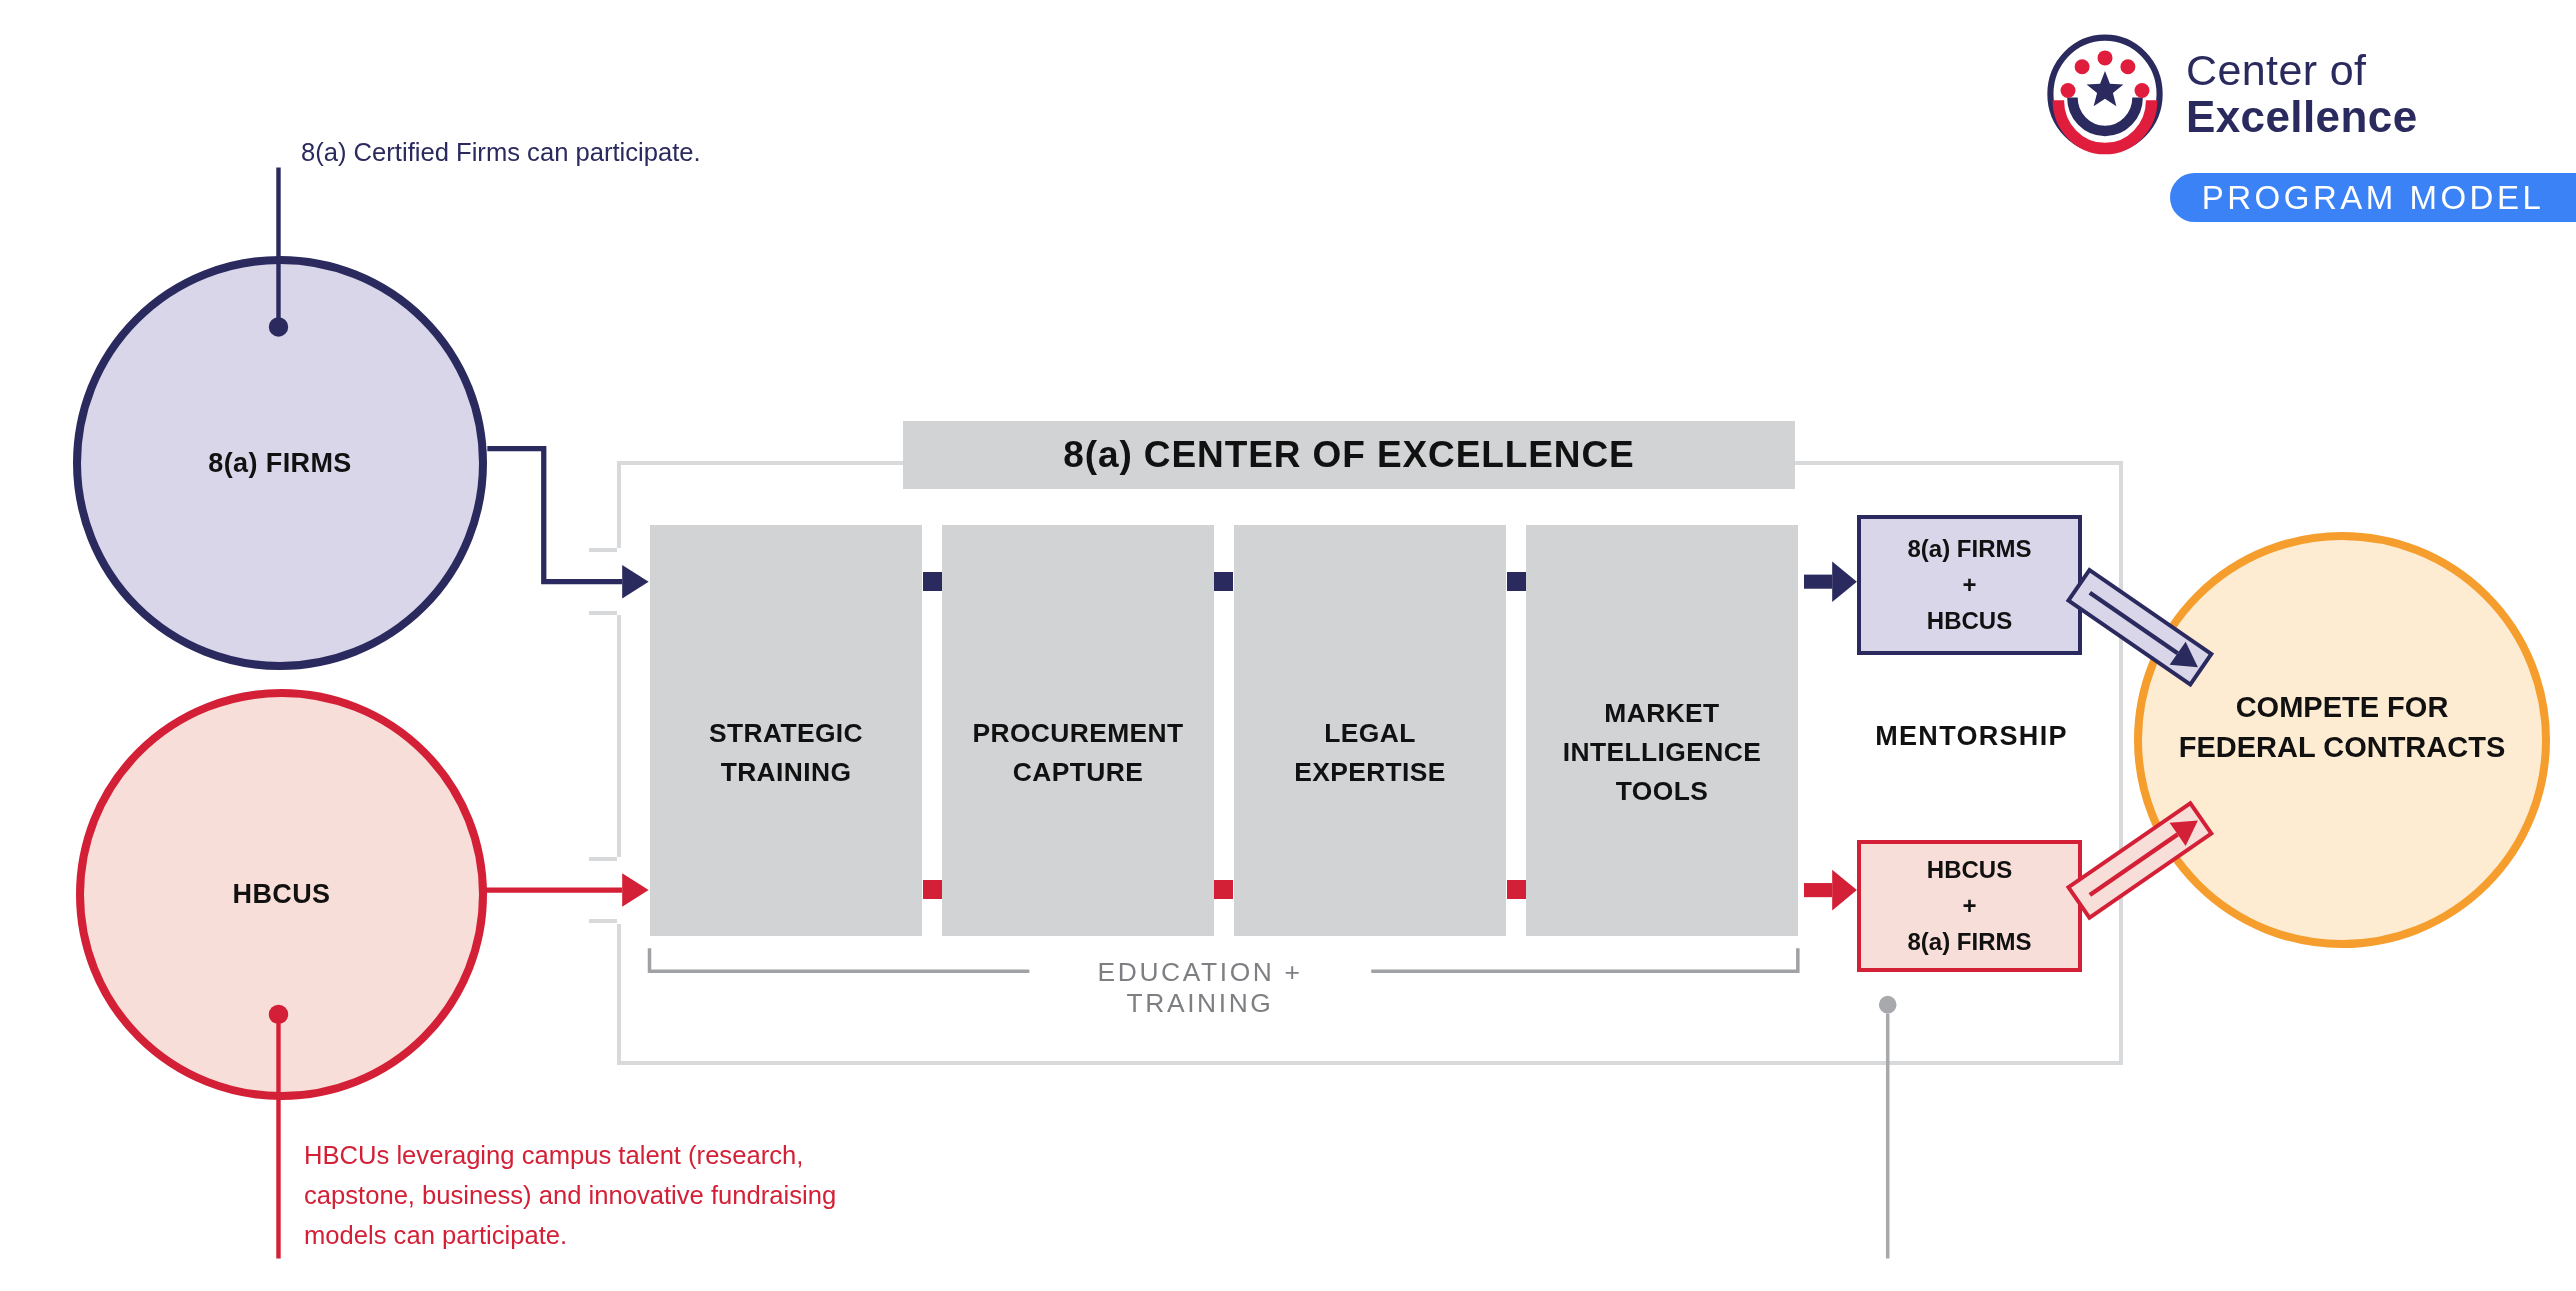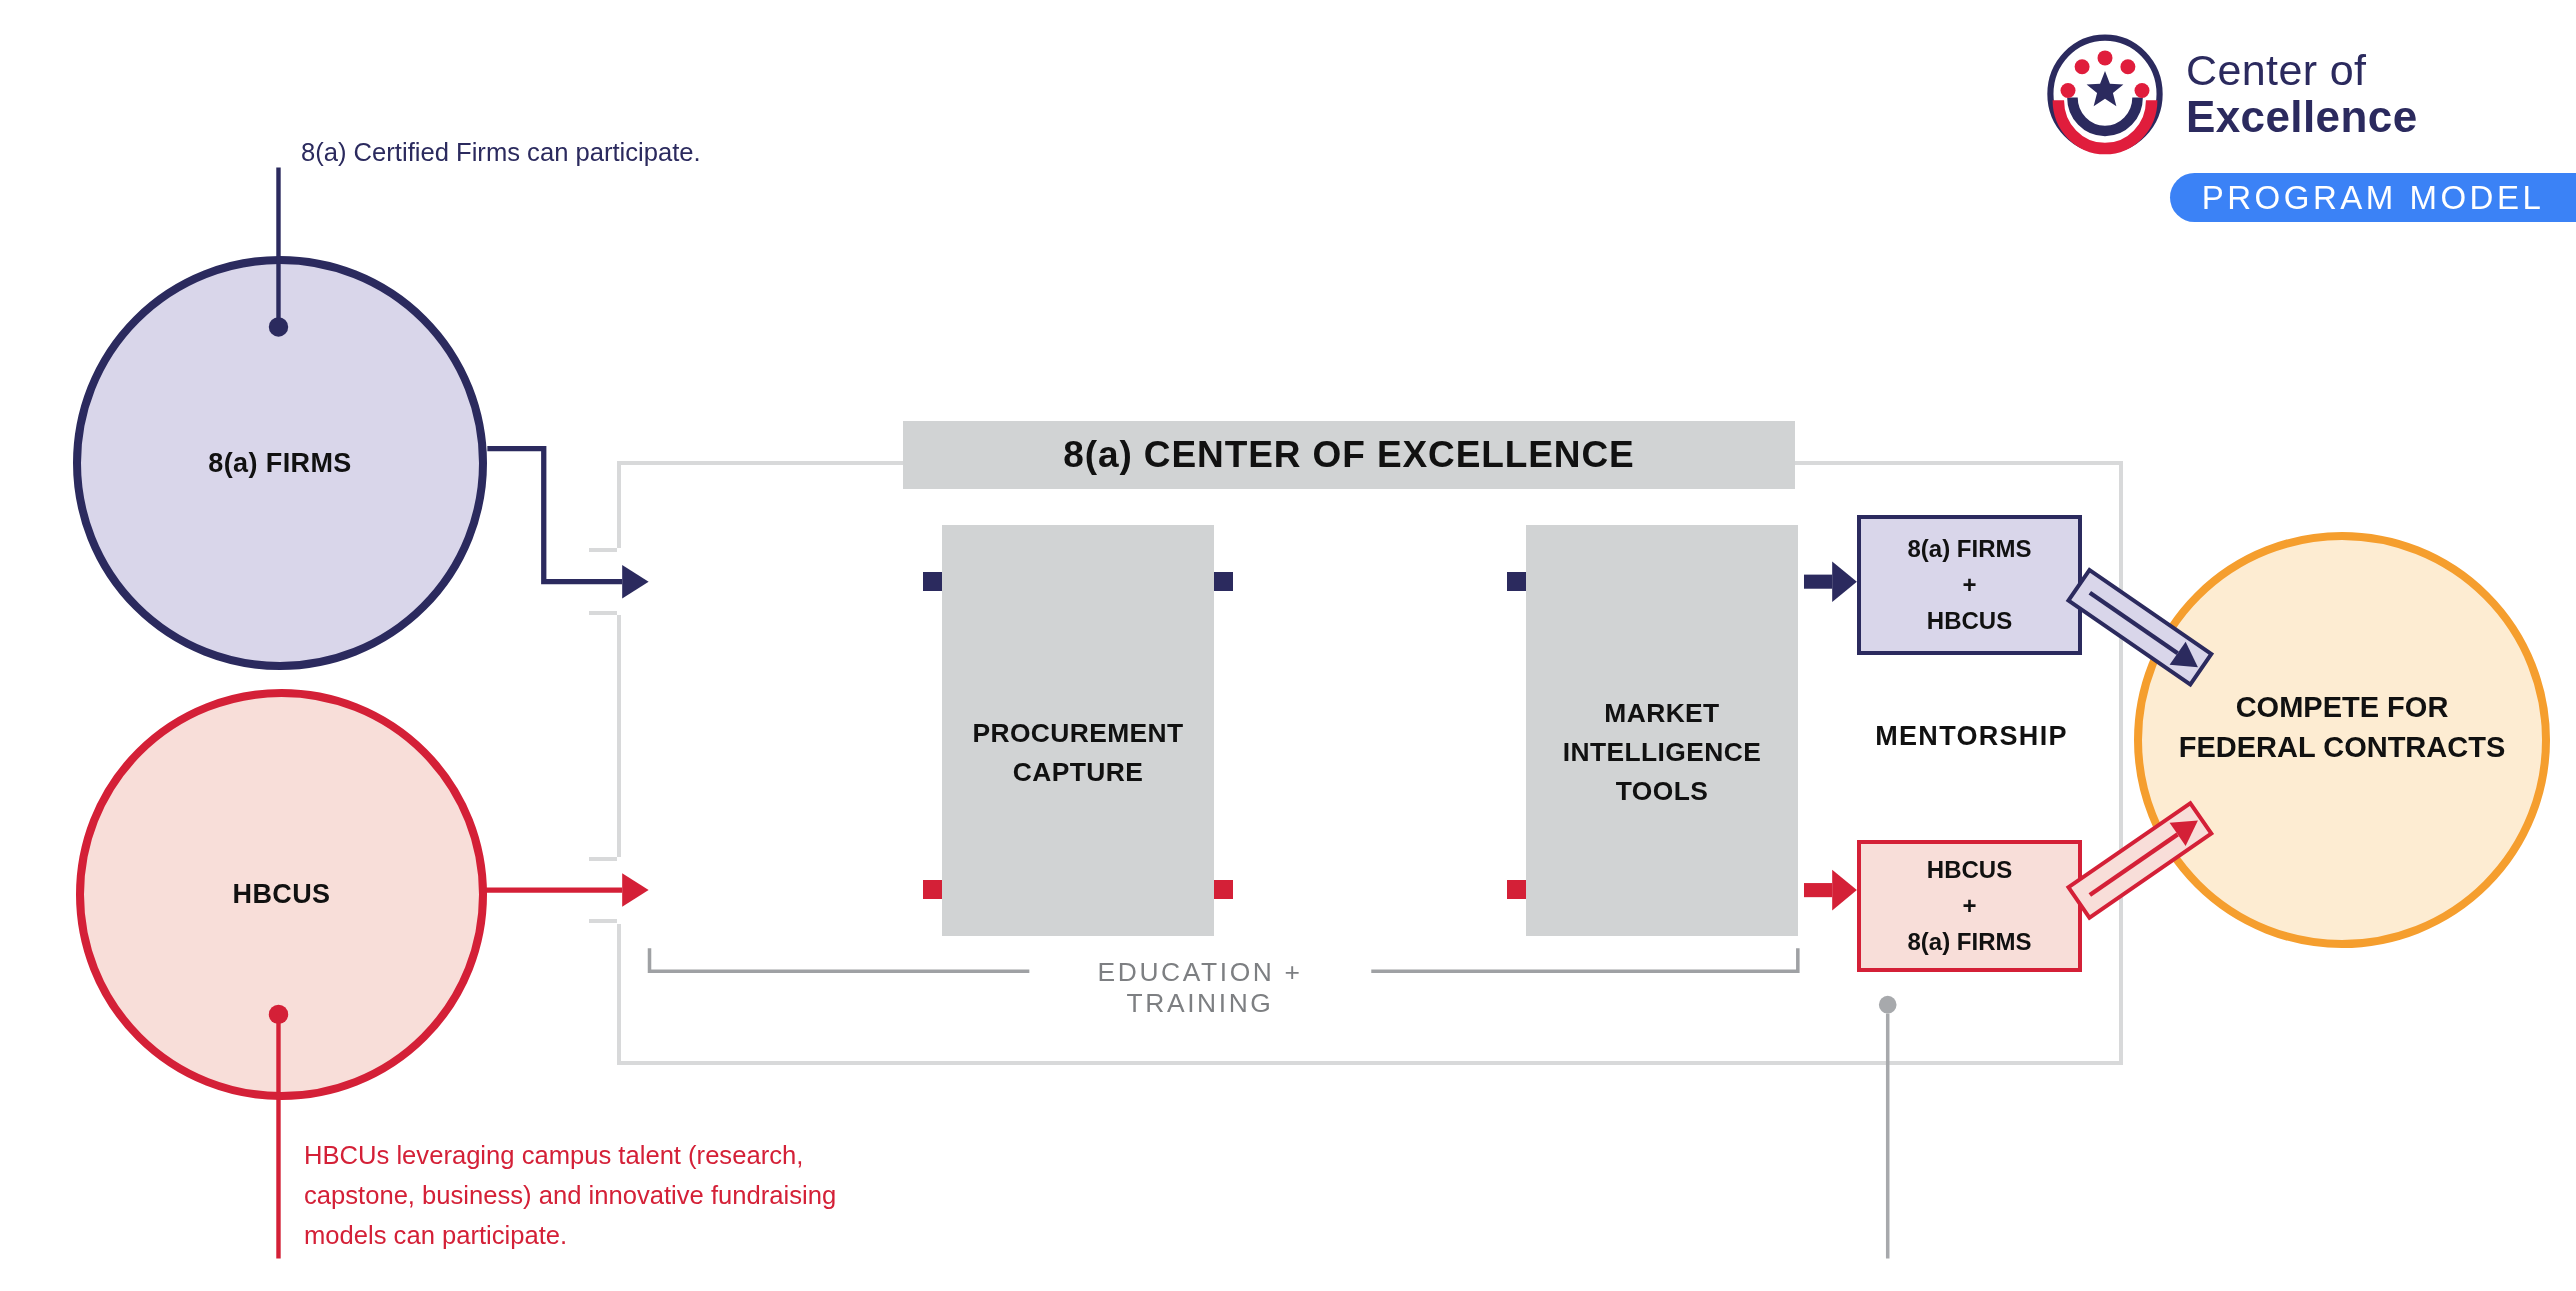--- a/index.html
+++ b/index.html
@@ -91,22 +91,26 @@
   <div class="abs big-circle circle-hbcus">
     <span>HBCUS</span>
   </div>
 
   <div class="abs note note-navy">8(a) Certified Firms can participate.</div>
   <div class="abs note note-red pre">HBCUs leveraging campus talent (research,
 capstone, business) and innovative fundraising
 models can participate.</div>
 
   <div class="abs program-header">8(a) CENTER OF EXCELLENCE</div>
+  <div class="abs pillar pillar-1 pre">STRATEGIC
+TRAINING</div>
   <div class="abs pillar pillar-2 pre">PROCUREMENT
 CAPTURE</div>
+  <div class="abs pillar pillar-3 pre">LEGAL
+EXPERTISE</div>
   <div class="abs pillar pillar-4 pre">MARKET
 INTELLIGENCE
 TOOLS</div>
 
   <div class="abs sq sq-navy sq-a"></div>
   <div class="abs sq sq-navy sq-b"></div>
   <div class="abs sq sq-navy sq-c"></div>
   <div class="abs sq sq-red sq-a"></div>
   <div class="abs sq sq-red sq-b"></div>
   <div class="abs sq sq-red sq-c"></div>

